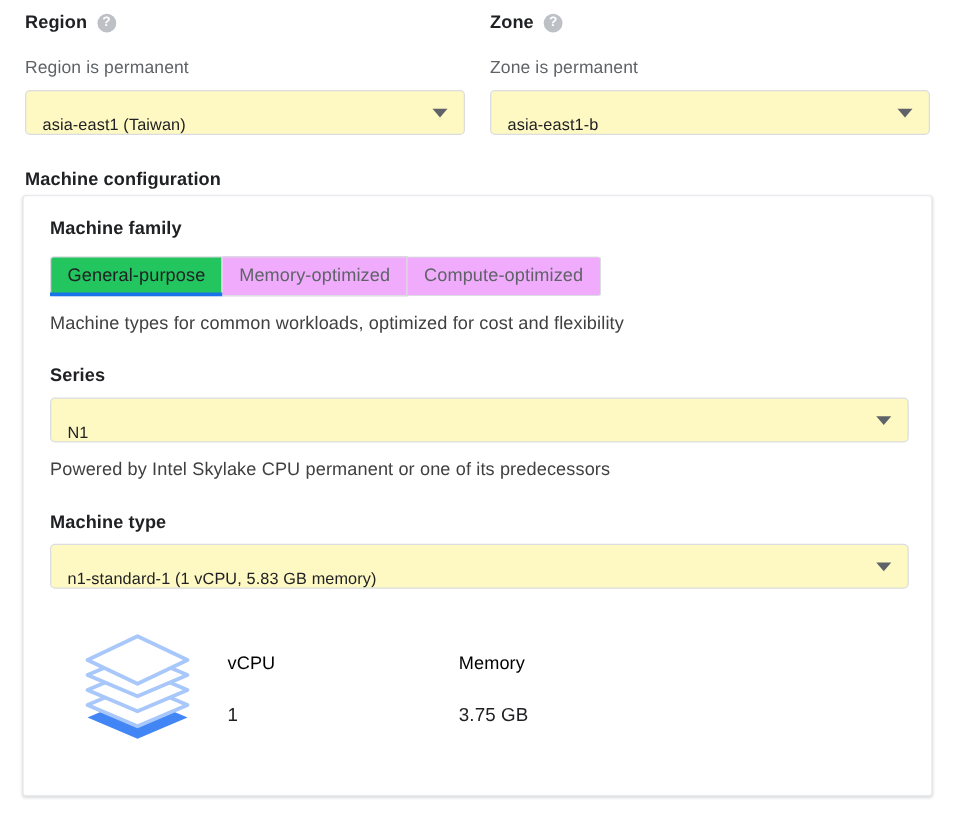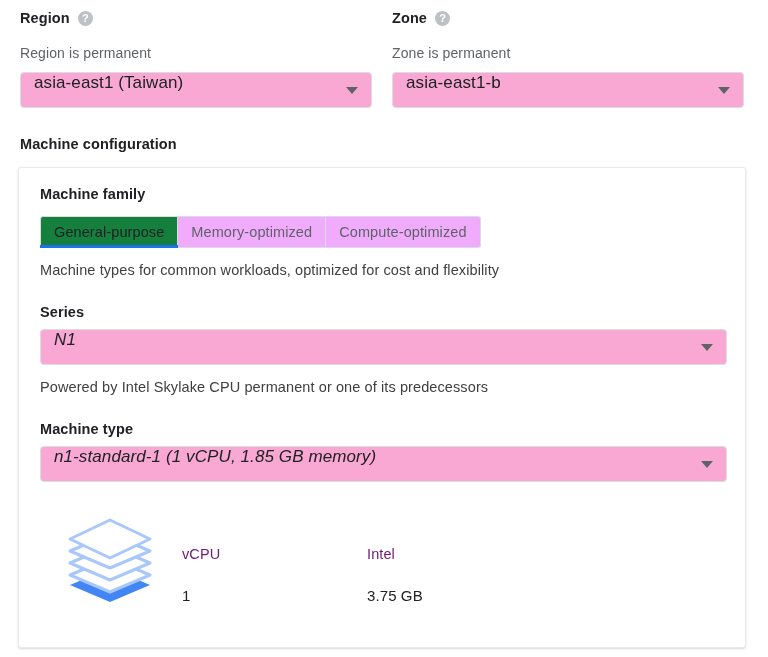--- a/index.html
+++ b/index.html
@@ -59,25 +59,25 @@
     letter-spacing: .1px;
   }
 
   
   .select-box {
     position: relative;
     height: 36px;
     box-sizing: border-box;
     border: 1px solid #dadce0;
     border-radius: 4px;
-    background: #f9a8d4;
-    display: flex;
-    align-items: flex-start;
+    background: #fef9c3;
+    display: flex;
+    align-items: flex-end;
     padding: 0 34px 0 13px;
-    font-size: 17px;
+    font-size: 13px;
     color: #202124;
     letter-spacing: .1px;
   }
   .select-box .value {
     white-space: nowrap;
     overflow: hidden;
     text-overflow: ellipsis;
   }
   .caret {
     position: absolute;
@@ -98,21 +98,21 @@
     top: 136px;
     font-size: 14.5px;
     font-weight: bold;
     color: #202124;
     letter-spacing: .1px;
   }
 
   .config-card {
     position: absolute;
     left: 18px;
-    top: 167px;
+    top: 156px;
     width: 728px;
     height: 481px;
     box-sizing: border-box;
     background: #ffffff;
     border: 1px solid #e8eaed;
     border-radius: 3px;
     box-shadow: 0 1px 2px rgba(60,64,67,.12), 0 1px 3px rgba(60,64,67,.08);
     padding: 18px 20px 0 21px;
   }
 
@@ -148,60 +148,59 @@
     border-left: 1px solid #dadce0;
     border-top-left-radius: 3px;
     border-bottom-left-radius: 3px;
   }
   .tab:last-child {
     border-top-right-radius: 3px;
     border-bottom-right-radius: 3px;
   }
   .tab.active {
     color: #202124;
-    background: #15803d;
+    background: #22c55e;
   }
   .tab.active::after {
     content: "";
     position: absolute;
     left: -1px; right: -1px;
     bottom: -1px;
     height: 3px;
     background: #1a73e8;
   }
 
   .hint-text {
     font-size: 14.5px;
     color: #404040;
     margin-top: 14px;
     letter-spacing: .1px;
   }
 
   .block-gap-lg { height: 26px; }
-  .inner-select { margin-top: 9px; width: 687px; font-style: italic; }
+  .inner-select { margin-top: 9px; width: 687px; }
 
   
   .summary {
     display: flex;
     align-items: flex-start;
     margin-top: 30px;
     padding-left: 22px;
   }
   .stack-icon { width: 96px; height: 96px; flex: 0 0 auto; }
   .summary-cols {
     display: flex;
     margin-top: 22px;
     margin-left: 24px;
   }
   .summary-col { width: 185px; }
   .summary-head {
     font-size: 14.5px;
-    color: #701a75;
-    letter-spacing: .1px;
-    margin-top: 12px;
+    color: #000000;
+    letter-spacing: .1px;
   }
   .summary-val {
     font-size: 15px;
     color: #202124;
     margin-top: 25px;
     letter-spacing: .1px;
   }
 </style>
 </head>
 <body>
@@ -260,21 +259,21 @@
   <div class="select-box inner-select">
     <span class="value">N1</span>
     <span class="caret"></span>
   </div>
   <div class="hint-text">Powered by Intel Skylake CPU permanent or one of its predecessors</div>
 
   <div class="block-gap-lg"></div>
 
   <div class="sub-label">Machine type</div>
   <div class="select-box inner-select">
-    <span class="value">n1-standard-1 (1 vCPU, 1.85 GB memory)</span>
+    <span class="value">n1-standard-1 (1 vCPU, 5.83 GB memory)</span>
     <span class="caret"></span>
   </div>
 
   <div class="summary">
 
     <svg class="stack-icon" viewBox="0 0 96 96">
 
       <path d="M48 56 L88 73 L48 90 L8 73 Z" fill="#4285f4"></path>
 
       <path d="M48 46 L88 63 L48 80 L8 63 Z" fill="#ffffff" stroke="#a8c7fa" stroke-width="3" stroke-linejoin="round"></path>
@@ -282,20 +281,20 @@
       <path d="M48 22 L88 39 L48 56 L8 39 Z" fill="#ffffff" stroke="#a8c7fa" stroke-width="3" stroke-linejoin="round"></path>
       <path d="M48 8  L88 27 L48 46 L8 27 Z" fill="#ffffff" stroke="#a8c7fa" stroke-width="3" stroke-linejoin="round"></path>
     </svg>
 
     <div class="summary-cols">
       <div class="summary-col">
         <div class="summary-head">vCPU</div>
         <div class="summary-val">1</div>
       </div>
       <div class="summary-col">
-        <div class="summary-head">Intel</div>
+        <div class="summary-head">Memory</div>
         <div class="summary-val">3.75 GB</div>
       </div>
     </div>
 
   </div>
 
 </div>
 
 </body></html>

